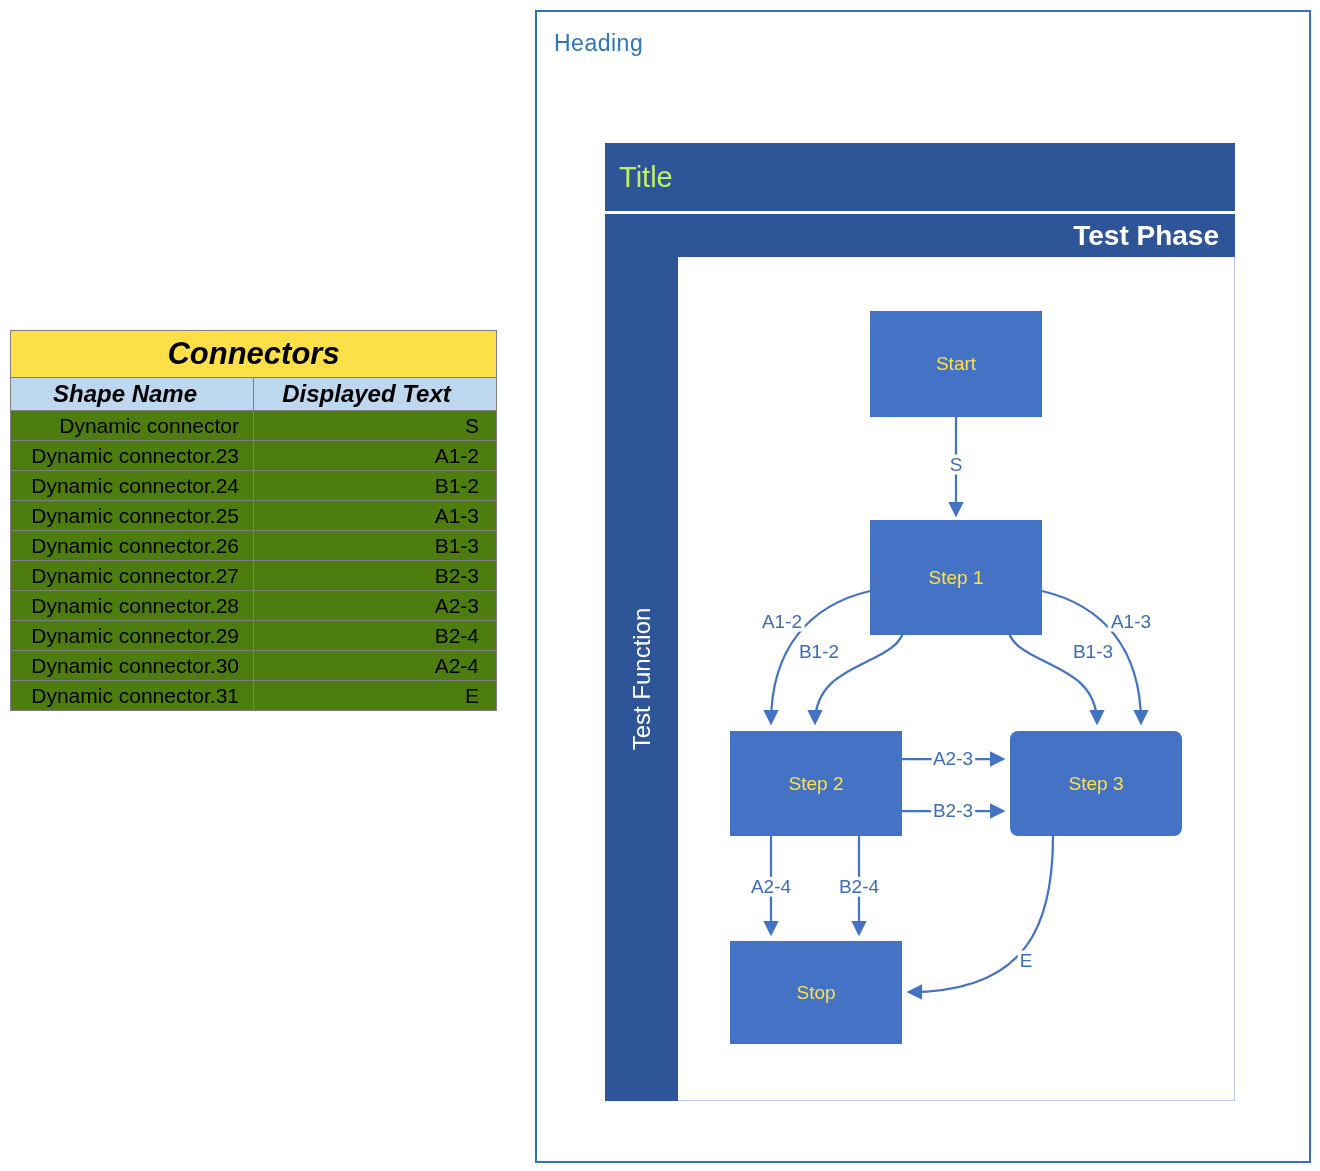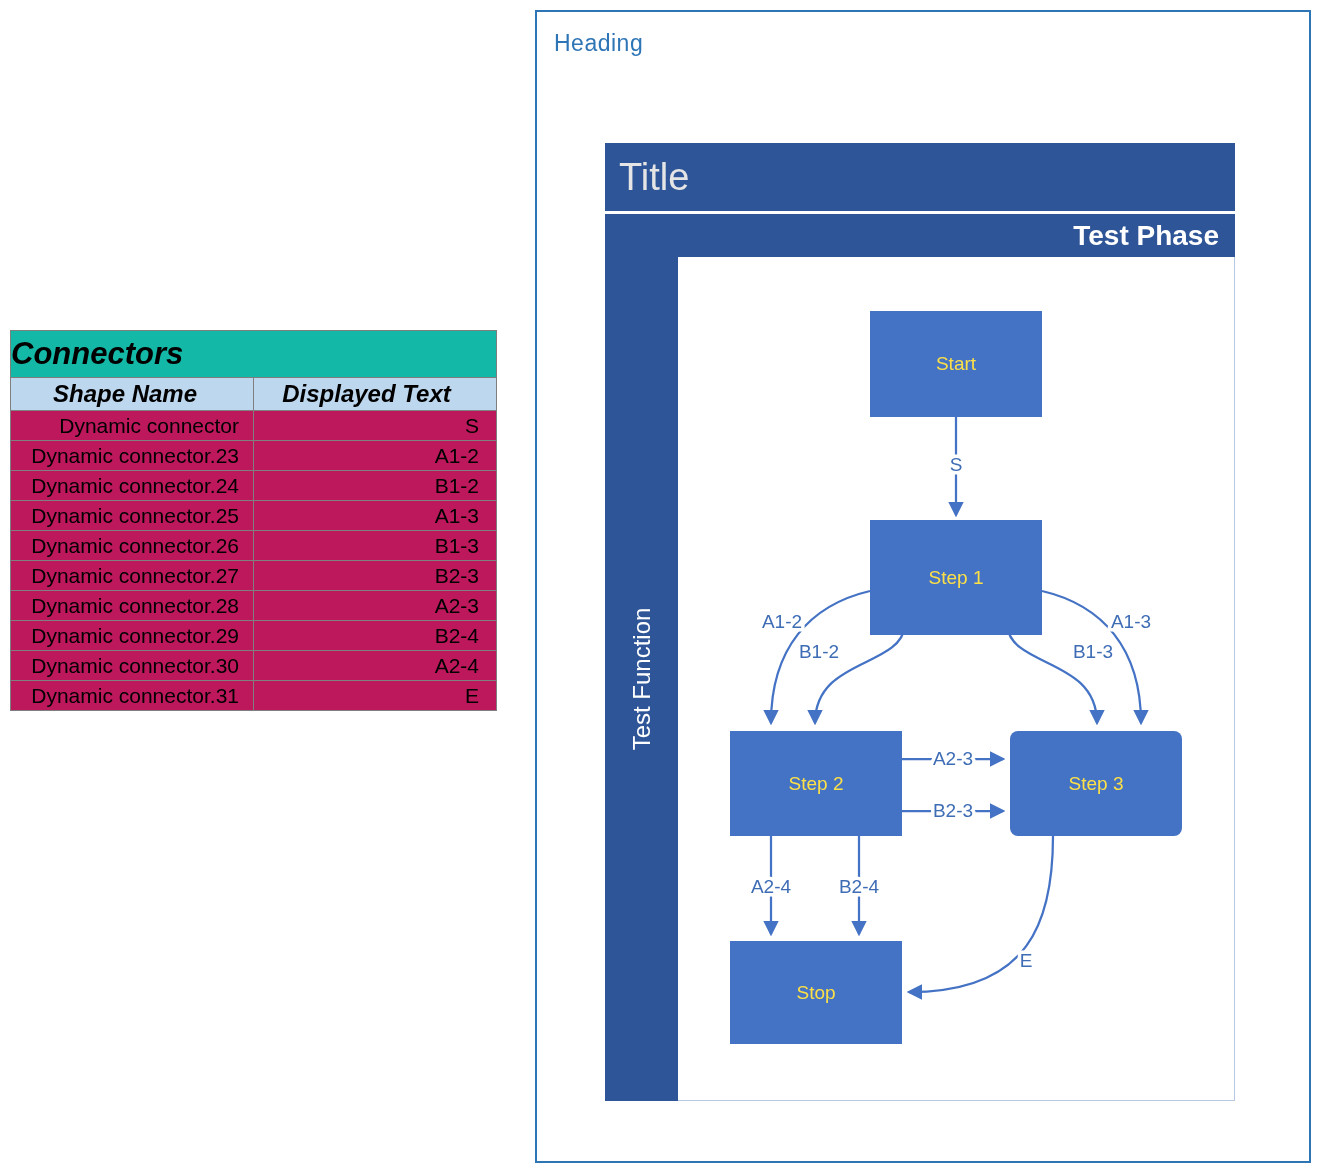--- a/index.html
+++ b/index.html
@@ -1,33 +1,33 @@
 <!DOCTYPE html>
 <html><head>
 <meta charset="utf-8">
 <style>
   * { margin:0; padding:0; box-sizing:border-box; }
   html,body { width:1320px; height:1171px; background:#ffffff; font-family:"Liberation Sans", sans-serif; position:relative; }
 
   
   .connectors-table { position:absolute; left:10px; top:330px; width:487px; border-collapse:collapse; table-layout:fixed; }
   .connectors-table td { border:1px solid #7f7f7f; overflow:hidden; white-space:nowrap; }
-  .t-title td { background:#14b8a6; height:47px; text-align:left; font-weight:bold; font-style:italic; font-size:31px; color:#000; }
+  .t-title td { background:#fde047; height:47px; text-align:center; font-weight:bold; font-style:italic; font-size:31px; color:#000; }
   .t-head td { background:#BDD7EE; height:33px; text-align:center; font-weight:bold; font-style:italic; font-size:24px; color:#000; }
-  .t-row td { background:#be185d; height:30px; font-size:21px; color:#000; text-align:right; }
+  .t-row td { background:#4d7c0f; height:30px; font-size:21px; color:#000; text-align:right; }
   .col-name { width:251px; padding-right:14px; }
   .col-text { width:236px; padding-right:17px; }
 
   
   .panel { position:absolute; left:535px; top:10px; width:776px; height:1153px; border:2px solid #2E75B6; background:#fff; }
   .panel-heading { position:absolute; left:17px; top:18px; font-size:23px; color:#2E75B6; letter-spacing:0.5px; }
 
   
   .flowchart { position:absolute; left:68px; top:131px; width:630px; height:958px; }
-  .fc-title { position:absolute; left:0; top:0; width:630px; height:68px; background:#2E5597; color:#e5e5e5; font-size:38px; line-height:68px; padding-left:14px; }
+  .fc-title { position:absolute; left:0; top:0; width:630px; height:68px; background:#2E5597; color:#bef264; font-size:29px; line-height:68px; padding-left:14px; }
   .fc-phase { position:absolute; left:0; top:71px; width:630px; height:43px; background:#2E5597; color:#fff; font-size:28px; line-height:43px; text-align:right; padding-right:16px;font-weight:bold; }
   .fc-function { position:absolute; left:0; top:114px; width:73px; height:844px; background:#2E5597; }
   .fc-function span { position:absolute; left:50%; top:50%; transform:translate(-50%,-50%) rotate(-90deg); color:#fff; font-size:24px; white-space:nowrap; }
   .fc-canvas { position:absolute; left:73px; top:114px; width:557px; height:844px; background:#fff; border-right:1px solid #b9c8e4; border-bottom:1px solid #b9c8e4; }
 
   
   .node { position:absolute; background:#4472C4; color:#fde047; display:flex; align-items:center; justify-content:center; font-size:19px; }
   .node-start { left:265px; top:168px; width:172px; height:106px; }
   .node-step1 { left:265px; top:377px; width:172px; height:115px; }
   .node-step2 { left:125px; top:588px; width:172px; height:105px; }

